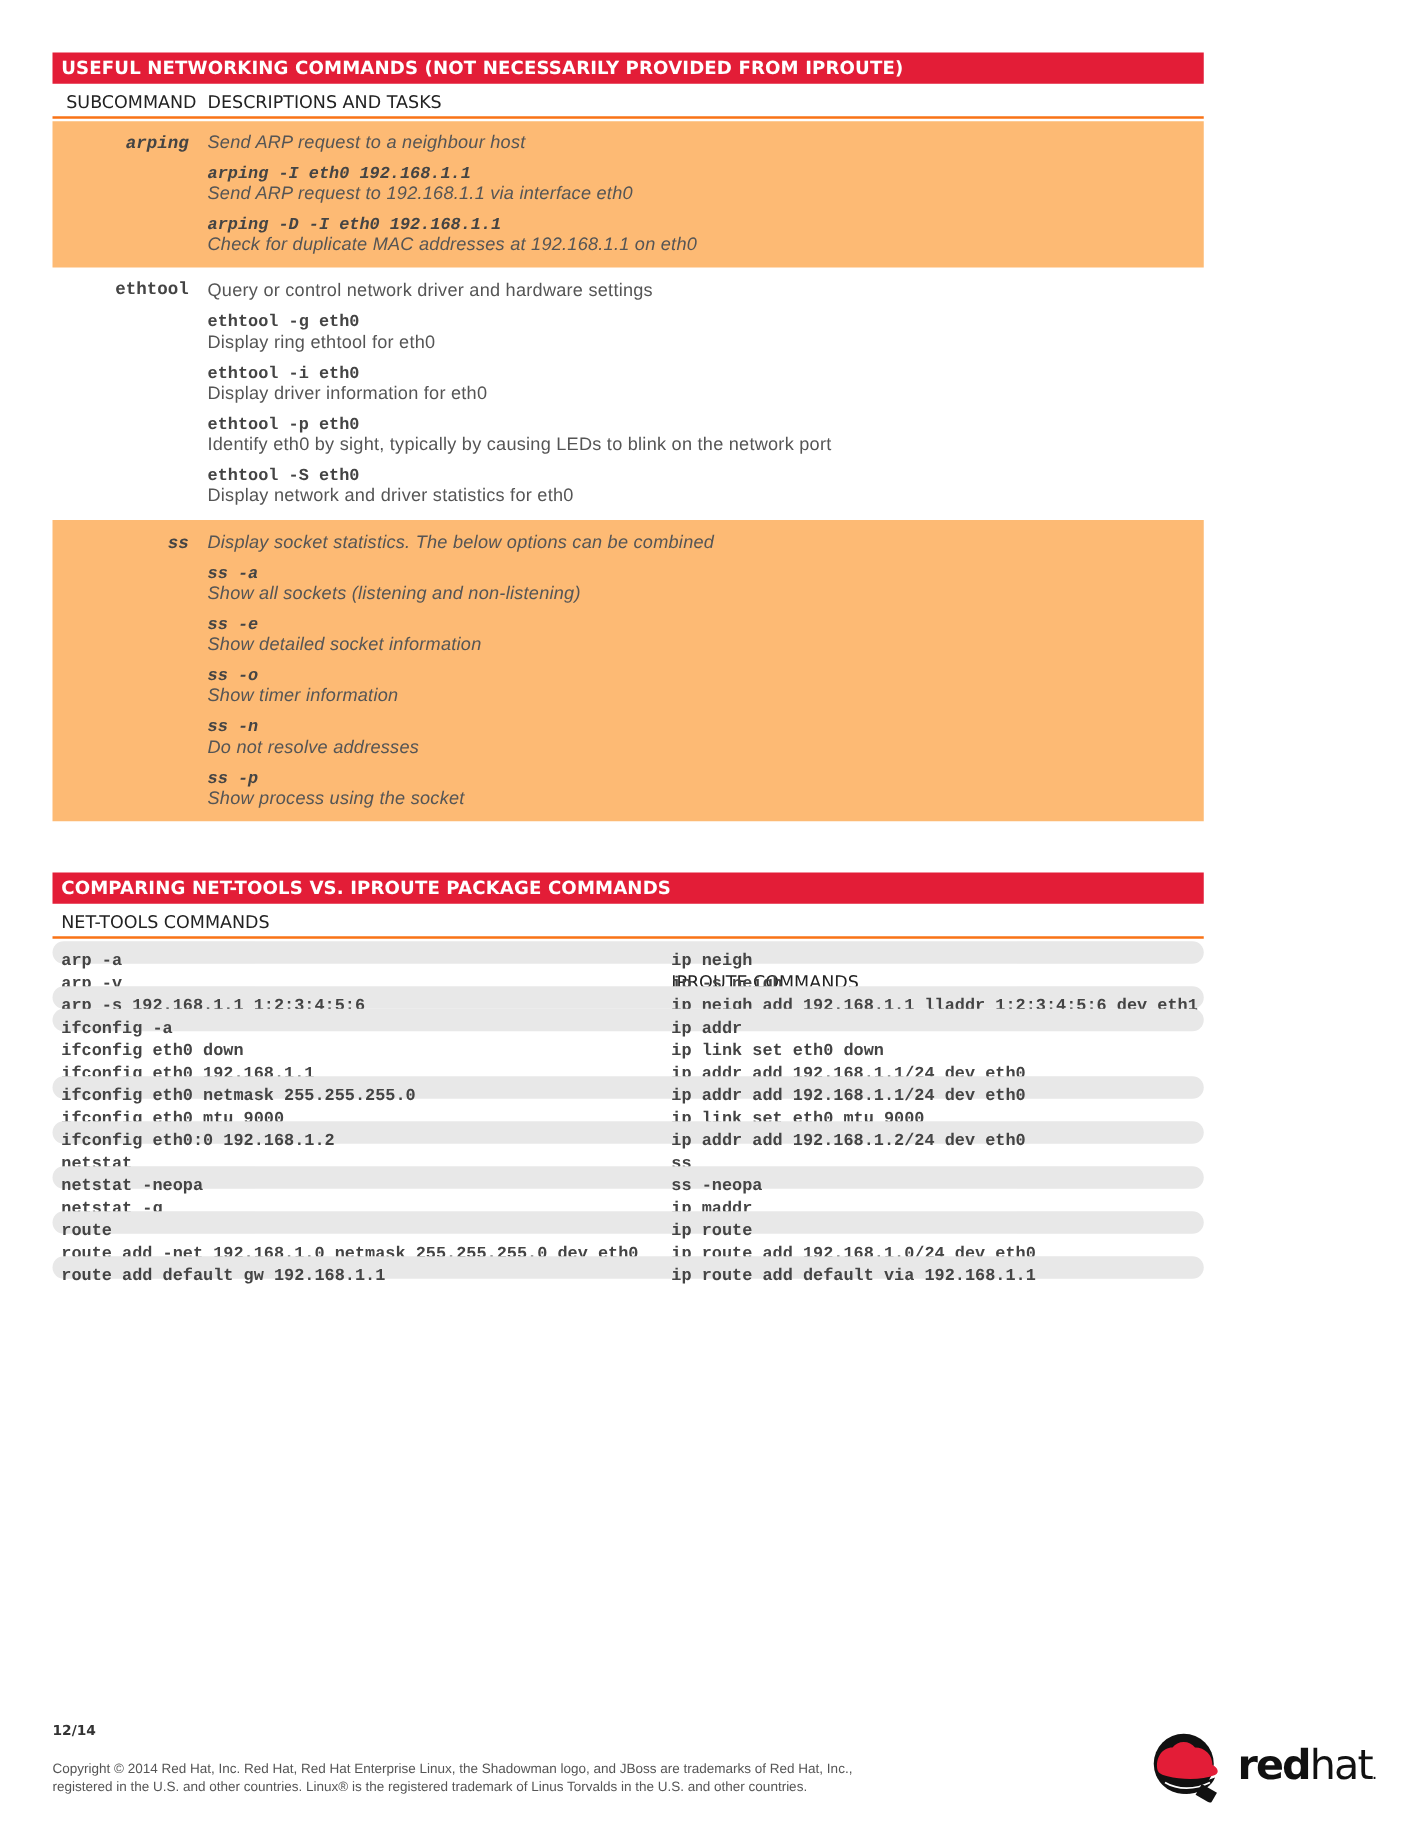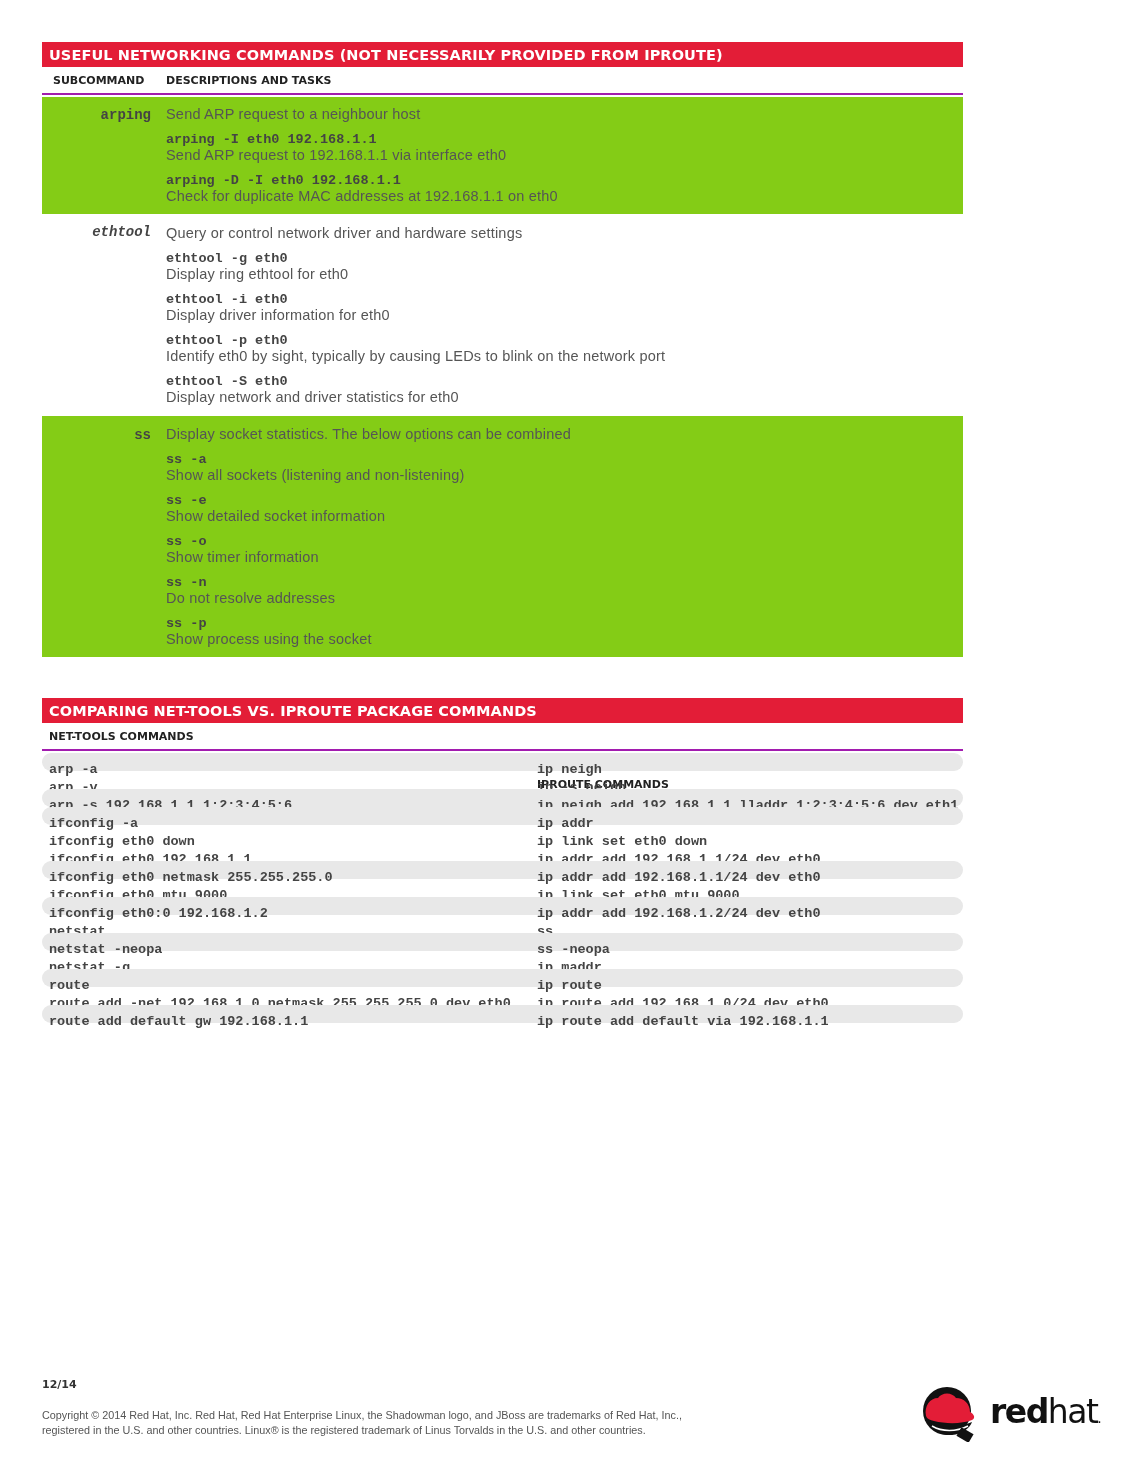--- a/index.html
+++ b/index.html
@@ -1,24 +1,24 @@
 <!DOCTYPE html>
 <html><head>
 <meta charset="utf-8">
 <style>
   html, body { margin: 0; padding: 0; background: #ffffff; }
   body { width: 1140px; height: 1475px; position: relative; font-family: "Liberation Sans", sans-serif; color: #333; }
   .section { position: absolute; left: 42px; width: 921px; }
   .red-bar { background: #e31d37; color: #fff; font-family: "DejaVu Sans", sans-serif; font-weight: bold; font-size: 14.5px; height: 25px; line-height: 26px; padding-left: 7px; letter-spacing: 0.1px; }
-  .col-header { height: 26px; border-bottom: 2px solid #a21caf; font-family: "DejaVu Sans", sans-serif; font-weight: bold; font-size: 11px; color: #222; position: relative; }
+  .col-header { height: 26px; border-bottom: 2px solid #f97316; font-family: "DejaVu Sans", sans-serif; font-weight: normal; font-size: 14px; color: #222; position: relative; }
   .col-header span { position: absolute; top: 7px; }
 
   
   .t1-block { position: relative; }
-  .t1-block.gray { background: #84cc16; }
+  .t1-block.gray { background: #fdba74; font-style: italic; }
   .t1-cmd { position: absolute; right: 812px; font-family: "Liberation Mono", monospace; font-weight: bold; font-size: 14px; color: #444; }
   .t1-desc { position: absolute; left: 124px; font-size: 14.5px; color: #555; letter-spacing: 0.2px; }
   .t1-sub-cmd { position: absolute; left: 124px; font-family: "Liberation Mono", monospace; font-weight: bold; font-size: 13.5px; color: #444; }
   .t1-sub-desc { position: absolute; left: 124px; font-size: 14.5px; color: #555; letter-spacing: 0.2px; }
 
   
   .t2-row { height: 18px; position: relative; border-radius: 15px; }
   .t2-row.gray { background: #e8e8e8; }
   .t2-cell { position: absolute; top: 9px; font-family: "Liberation Mono", monospace; font-weight: bold; font-size: 13.5px; color: #444; white-space: pre; }
   .t2-left { left: 7px; }
@@ -44,21 +44,21 @@
   <div class="t1-block gray" style="height:117px; margin-top:2px;">
     <span class="t1-cmd" style="top:10px;">arping</span>
     <span class="t1-desc" style="top:9px;">Send ARP request to a neighbour host</span>
     <span class="t1-sub-cmd" style="top:35px;">arping -I eth0 192.168.1.1</span>
     <span class="t1-sub-desc" style="top:50px;">Send ARP request to 192.168.1.1 via interface eth0</span>
     <span class="t1-sub-cmd" style="top:76px;">arping -D -I eth0 192.168.1.1</span>
     <span class="t1-sub-desc" style="top:91px;">Check for duplicate MAC addresses at 192.168.1.1 on eth0</span>
   </div>
 
   <div class="t1-block" style="height:202px;">
-    <span class="t1-cmd" style="top:10px;font-style:italic;">ethtool</span>
+    <span class="t1-cmd" style="top:10px;">ethtool</span>
     <span class="t1-desc" style="top:11px;">Query or control network driver and hardware settings</span>
     <span class="t1-sub-cmd" style="top:37px;">ethtool -g eth0</span>
     <span class="t1-sub-desc" style="top:52px;">Display ring ethtool for eth0</span>
     <span class="t1-sub-cmd" style="top:78px;">ethtool -i eth0</span>
     <span class="t1-sub-desc" style="top:93px;">Display driver information for eth0</span>
     <span class="t1-sub-cmd" style="top:119px;">ethtool -p eth0</span>
     <span class="t1-sub-desc" style="top:134px;">Identify eth0 by sight, typically by causing LEDs to blink on the network port</span>
     <span class="t1-sub-cmd" style="top:160px;">ethtool -S eth0</span>
     <span class="t1-sub-desc" style="top:175px;">Display network and driver statistics for eth0</span>
   </div>

